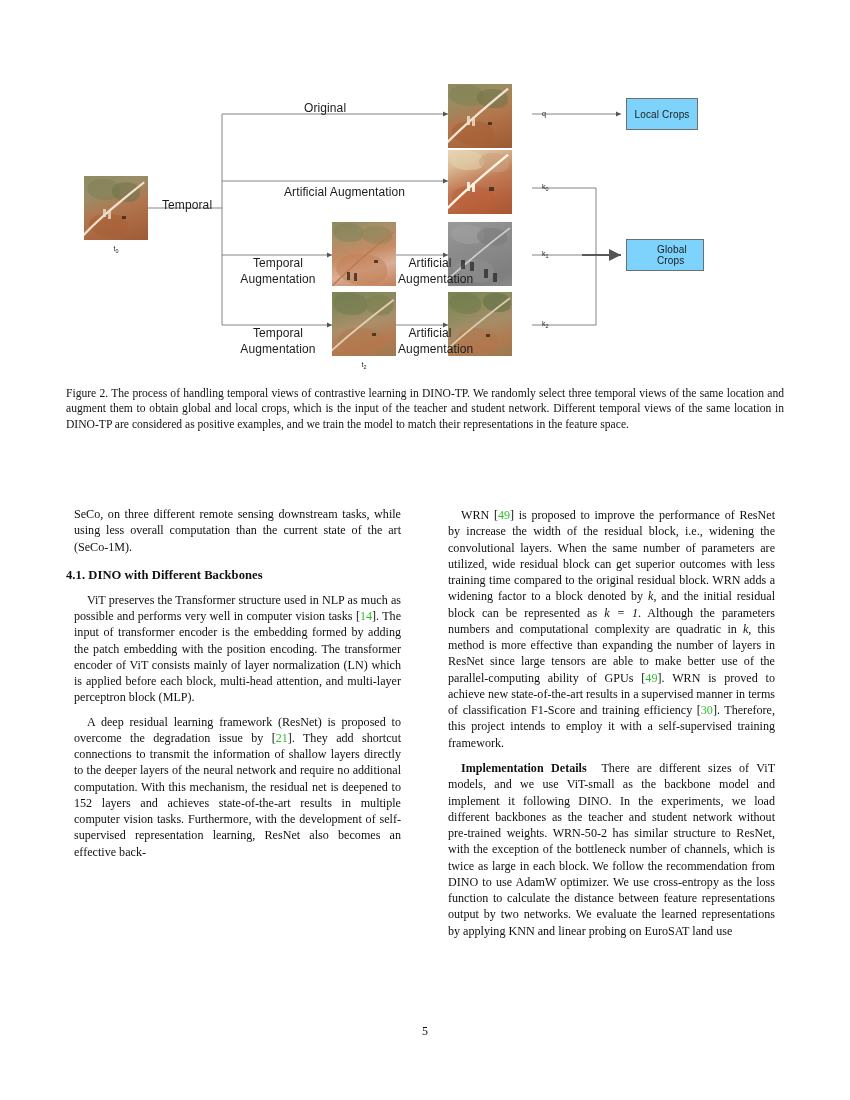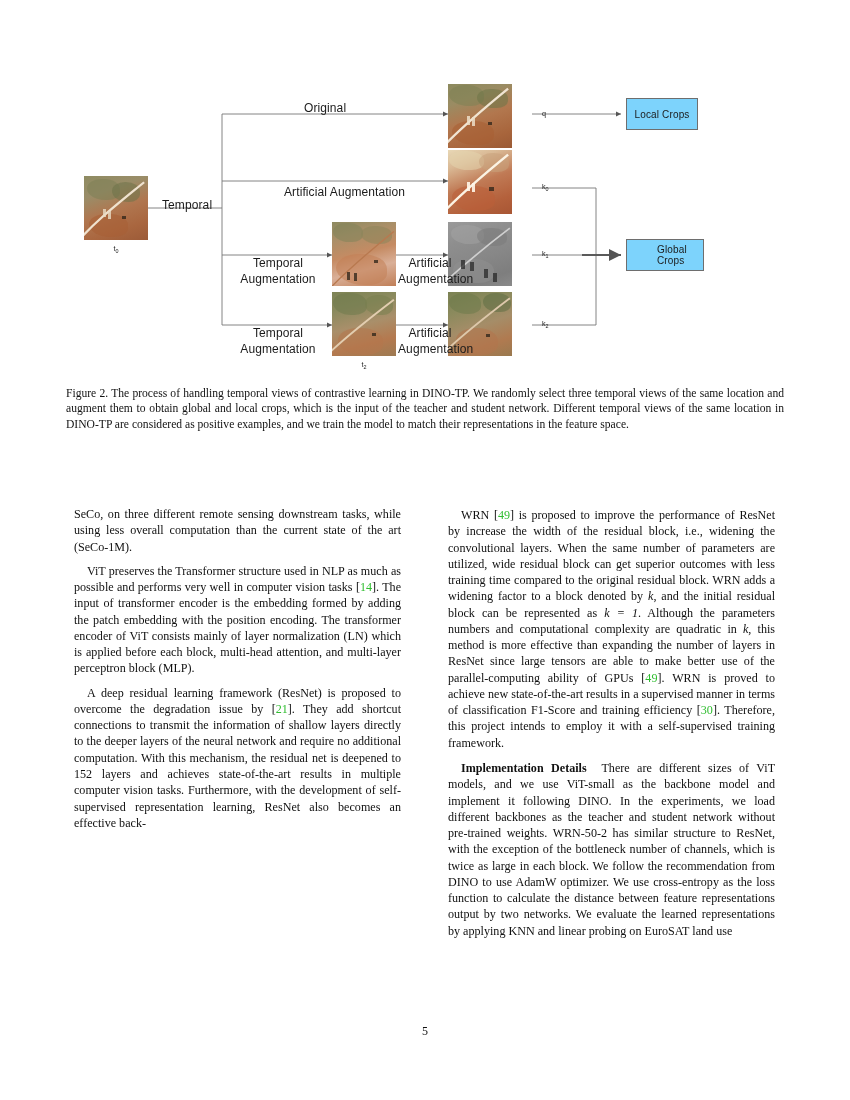--- a/index.html
+++ b/index.html
@@ -367,20 +367,23 @@
     <span>The process of handling temporal views of contrastive learning in DINO-TP. We randomly select three temporal views of the same location and augment them to obtain global and local crops, which is the input of the teacher and student network. Different temporal views of the same location in DINO-TP are considered as positive examples, and we train the model to match their representations in the feature space.</span>
   </div>
 
   <div class="columns">
 
     <div class="col">
       <p class="noindent">
         <span>SeCo, on three different remote sensing downstream tasks, while using less overall computation than the current state of the art (SeCo-1M).</span>
       </p>
 
+      <h2>
+        <span>4.1. DINO with Different Backbones</span>
+      </h2>
 
 
       <p>
         <span>ViT preserves the Transformer structure used in NLP as much as possible and performs very well in computer vision tasks [</span><span class="cite">14</span><span>]. The input of transformer encoder is the embedding formed by adding the patch embedding with the position encoding. The transformer encoder of ViT consists mainly of layer normalization (LN) which is applied before each block, multi-head attention, and multi-layer perceptron block (MLP).</span>
       </p>
 
 
       <p>
         <span>A deep residual learning framework (ResNet) is proposed to overcome the degradation issue by [</span><span class="cite">21</span><span>]. They add shortcut connections to transmit the information of shallow layers directly to the deeper layers of the neural network and require no additional computation. With this mechanism, the residual net is deepened to 152 layers and achieves state-of-the-art results in multiple computer vision tasks. Furthermore, with the development of self-supervised representation learning, ResNet also becomes an effective back-</span>
       </p>

